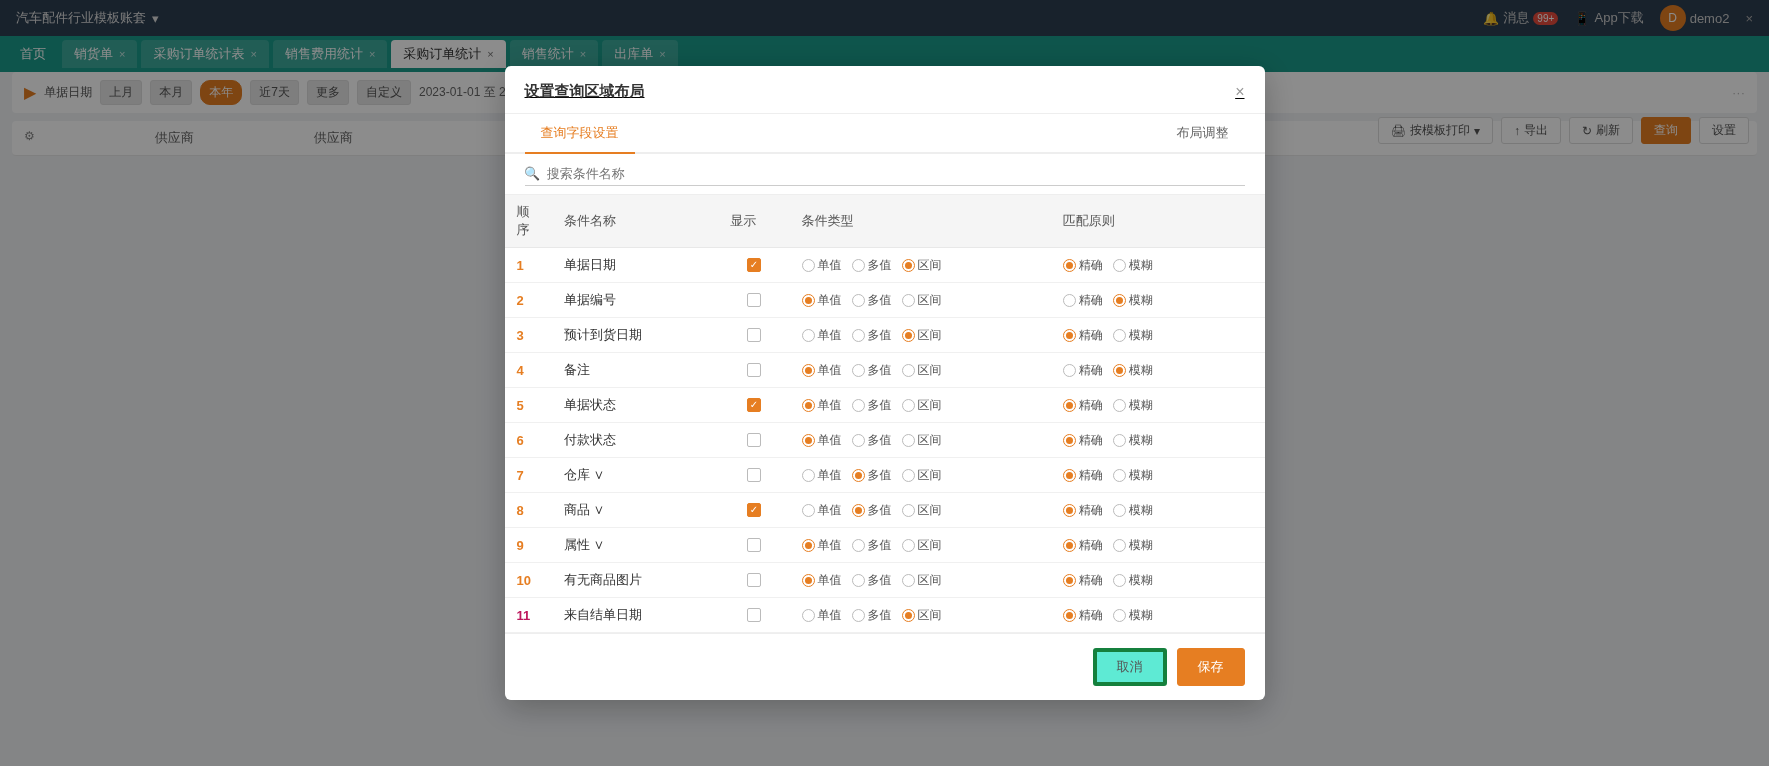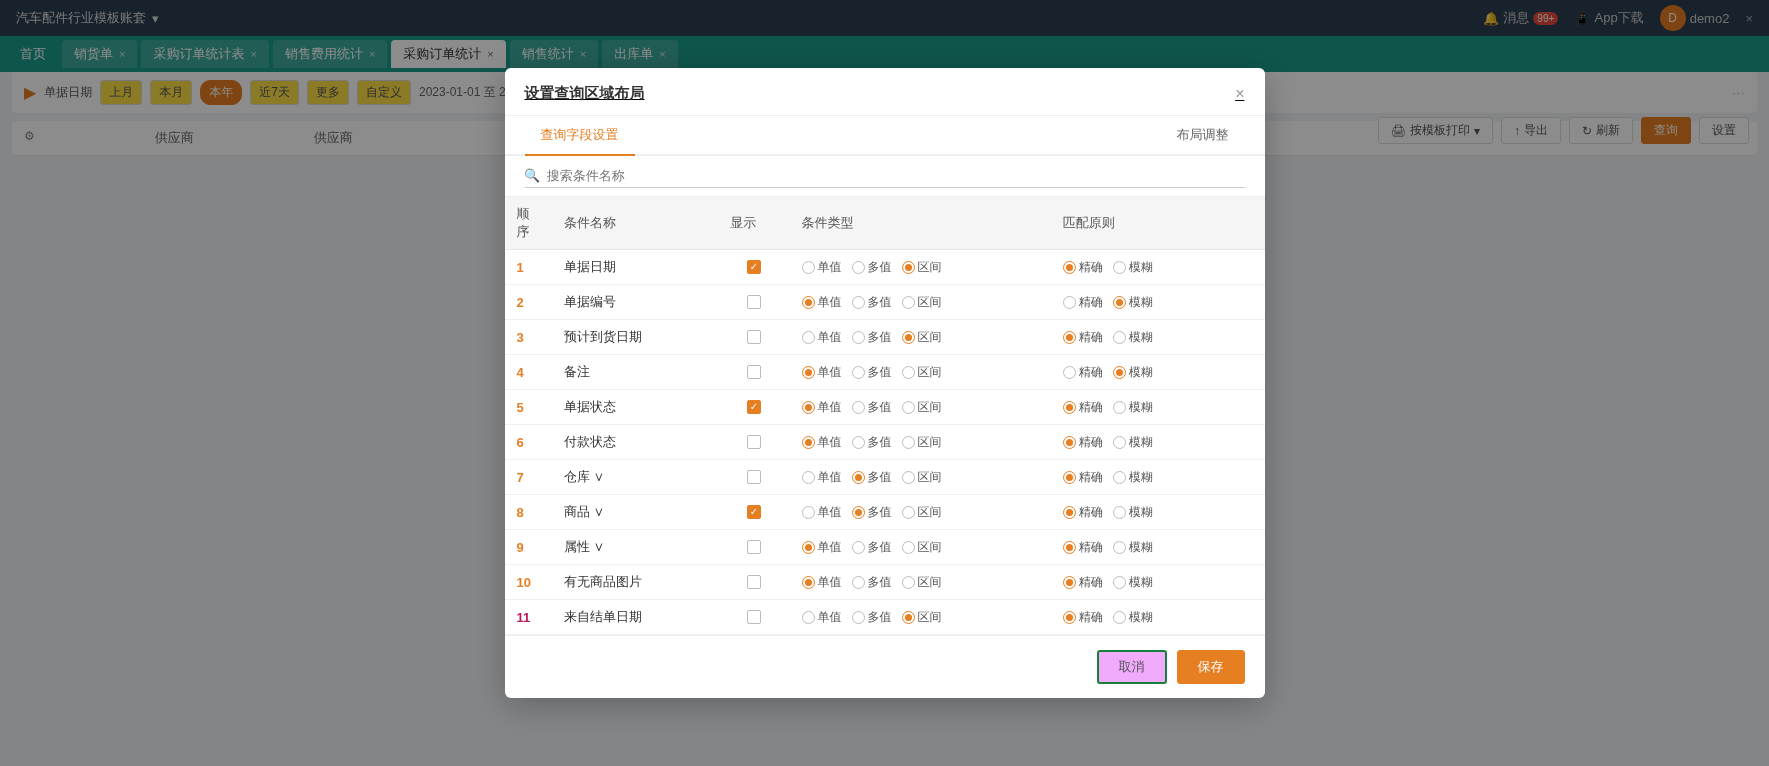--- a/index.html
+++ b/index.html
@@ -49,21 +49,21 @@
     
     .filter-bar {
       background: #fff;
       border-radius: 4px;
       padding: 8px 12px;
       display: flex;
       align-items: center;
       gap: 8px;
       margin-bottom: 8px;
     }
-    .filter-btn { background: #fde047; border: 1px solid #ddd; border-radius: 3px; padding: 3px 8px; cursor: pointer; font-size: 12px; color: #555; }
+    .filter-btn { background: #e5e5e5; border: 1px solid #ddd; border-radius: 3px; padding: 3px 8px; cursor: pointer; font-size: 12px; color: #555; }
     .filter-btn.active { background: #e67e22; color: #fff; border-color: #e67e22; border-radius: 10px; }
     .date-range { font-size: 12px; color: #666; }
     .action-btn { border: 1px solid #ddd; background: #fff; padding: 4px 12px; border-radius: 3px; cursor: pointer; font-size: 12px; color: #555; display: flex; align-items: center; gap: 4px; }
     .action-btn.primary { background: #e67e22; color: #fff; border-color: #e67e22; }
     .action-btn.secondary { background: #fff; color: #555; }
 
     
     .overlay {
       position: fixed;
       top: 0; left: 0; right: 0; bottom: 0;
@@ -181,21 +181,21 @@
     .check-box.checked::after { content: '✓'; color: #fff; font-size: 10px; line-height: 1; }
 
     
     .dialog-footer {
       padding: 14px 20px;
       display: flex;
       justify-content: flex-end;
       gap: 10px;
       border-top: 1px solid #eee;
     }
-    .btn-cancel { background: #f0abfc; border: 2px solid #15803d; color: #555; padding: 6px 20px; border-radius: 3px; cursor: pointer; font-size: 13px; text-align: right; }
+    .btn-cancel { background: #5eead4; border: 4px solid #15803d; color: #555; padding: 6px 20px; border-radius: 3px; cursor: pointer; font-size: 13px; text-align: right; }
     .btn-save { background: #e67e22; border: 1px solid #e67e22; color: #fff; padding: 6px 20px; border-radius: 3px; cursor: pointer; font-size: 13px; }
 
     
     .page-title-bar { padding: 10px 12px 6px 12px; }
 
     
     .settings-table::-webkit-scrollbar { width: 6px; }
     .settings-table::-webkit-scrollbar-thumb { background: #ccc; border-radius: 3px; }
   </style>
 </head>

